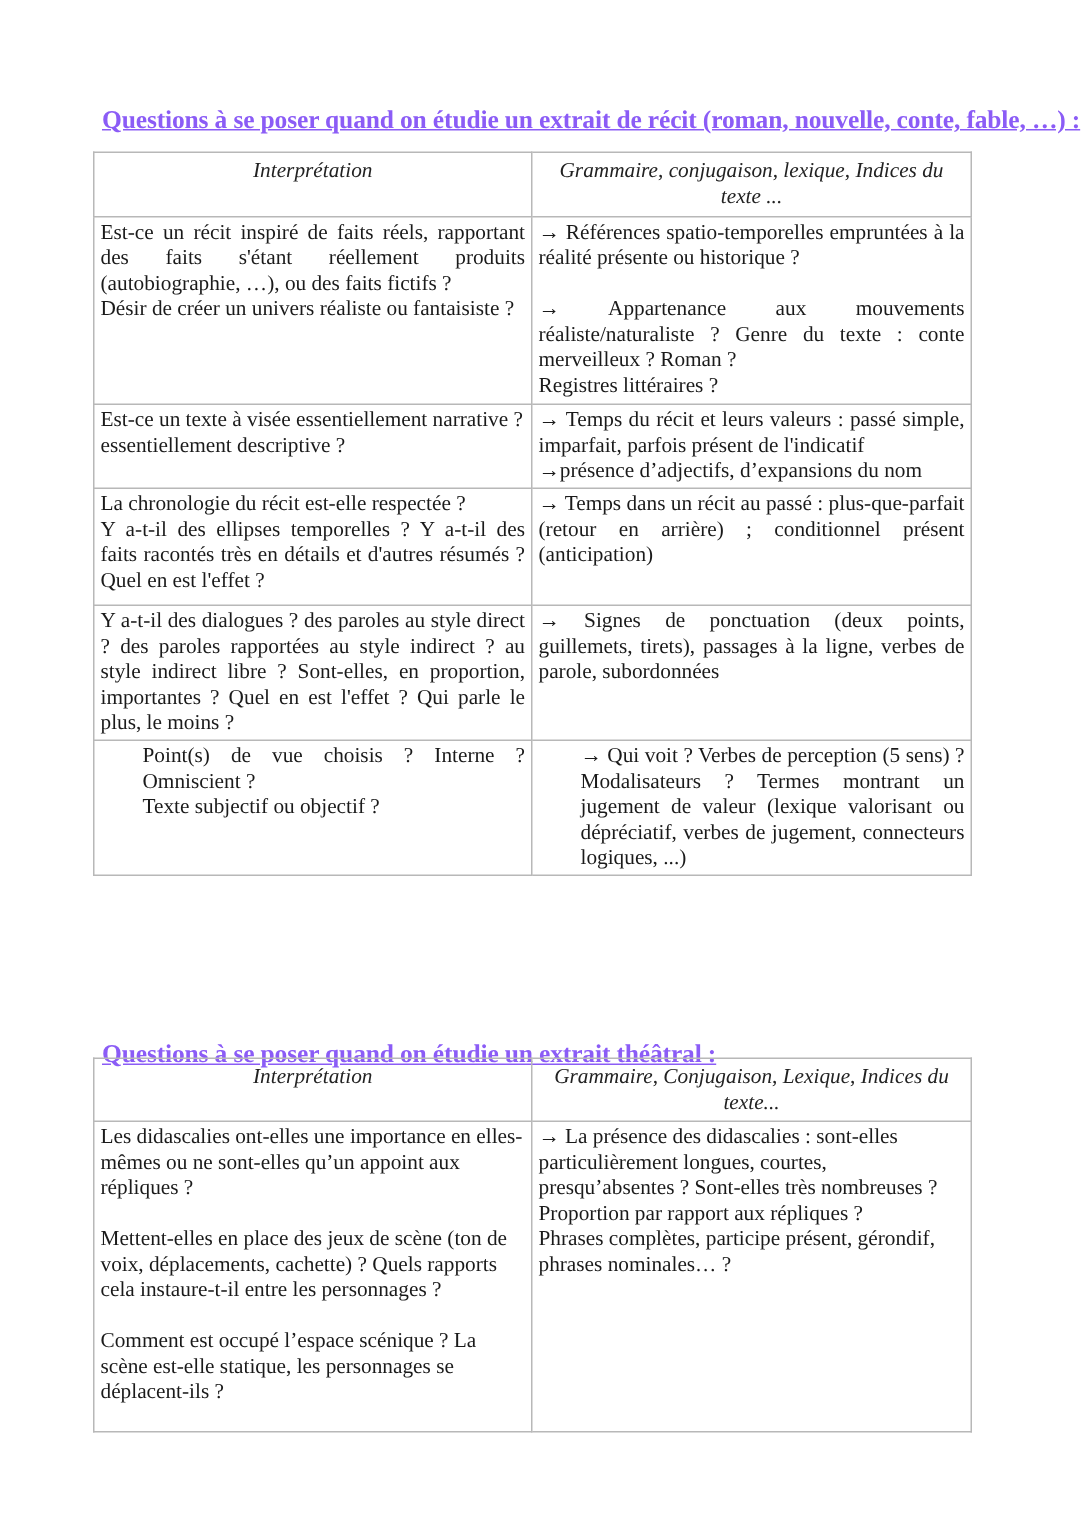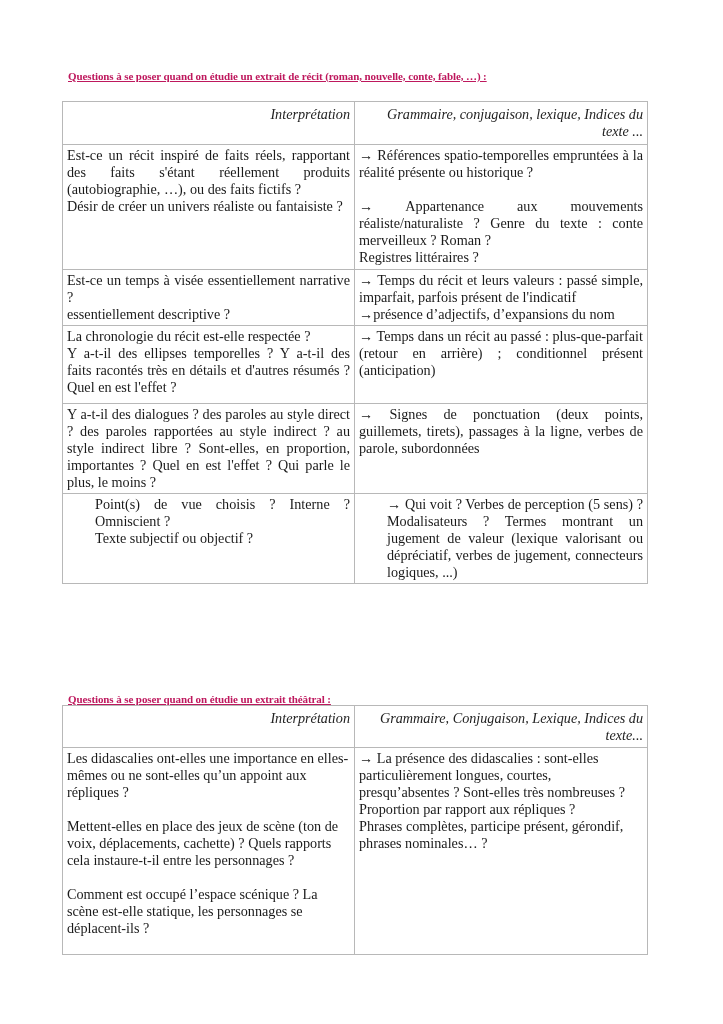--- a/index.html
+++ b/index.html
@@ -3,41 +3,41 @@
   <meta charset="utf-8">
   <style>
     html, body { margin: 0; padding: 0; background: #ffffff; }
     body {
       width: 723px; height: 1024px; position: relative; overflow: hidden;
       font-family: "Liberation Serif", serif; color: #1a1a1a;
     }
     .heading {
       position: absolute; left: 68px;
       font-family: "Liberation Serif", serif; font-weight: bold;
-      font-size: 11px; text-decoration: underline; letter-spacing: -0.1px;
-      white-space: nowrap; color: #be185d;
+      font-size: 17px; text-decoration: underline; letter-spacing: -0.1px;
+      white-space: nowrap; color: #8b5cf6;
     }
     #h1 { top: 70px; }
     #h2 { top: 672px; margin-top: 21px; }
     table.qtable {
       position: absolute; left: 62px; width: 585px;
       border-collapse: collapse; table-layout: fixed;
       border: 1.5px solid #8a8a8a;
     }
     #t1 { top: 101px; }
     #t2 { top: 705px; }
     table.qtable col.c1 { width: 292px; }
     table.qtable col.c2 { width: 293px; }
     table.qtable td, table.qtable th {
       border: 1px solid #b8b8b8; vertical-align: top;
       padding: 2px 4px 2px 4px;
       font-size: 14.2px; line-height: 17px; font-weight: normal;
     }
     table.qtable th {
-      font-style: italic; text-align: right; padding-top: 4px; padding-bottom: 3px;
+      font-style: italic; text-align: center; padding-top: 4px; padding-bottom: 3px;
       color: #222;
       margin-left: 32px;
     }
     #t1 td { text-align: justify; text-align-last: left; }
     #t1 tr.r1 td { height: 50px; }
     #t1 tr.r2 td { height: 120px; }
     #t1 tr.r3 td { height: 45px; }
     #t1 tr.r4 td { height: 73px; }
     #t1 tr.r5 td { height: 80px; }
     #t1 tr.r6 td { height: 72px; padding-left: 32px; }
@@ -70,21 +70,21 @@
     </td>
     <td>
       <span class="line">→ Références spatio-temporelles empruntées à la réalité présente ou historique ?</span>
       <span class="gap"></span>
       <span class="line">→ Appartenance aux mouvements réaliste/naturaliste ? Genre du texte : conte merveilleux ? Roman ?</span>
       <span class="line">Registres littéraires ?</span>
     </td>
   </tr>
   <tr class="r3">
     <td>
-      <span class="line">Est-ce un temps à visée essentiellement narrative ?</span>
+      <span class="line">Est-ce un texte à visée essentiellement narrative ?</span>
       <span class="line">essentiellement descriptive ?</span>
     </td>
     <td>
       <span class="line">→ Temps du récit et leurs valeurs : passé simple, imparfait, parfois présent de l'indicatif</span>
       <span class="line">→présence d’adjectifs, d’expansions du nom</span>
     </td>
   </tr>
   <tr class="r4">
     <td>
       <span class="line"> La chronologie du récit est-elle respectée ?</span>

